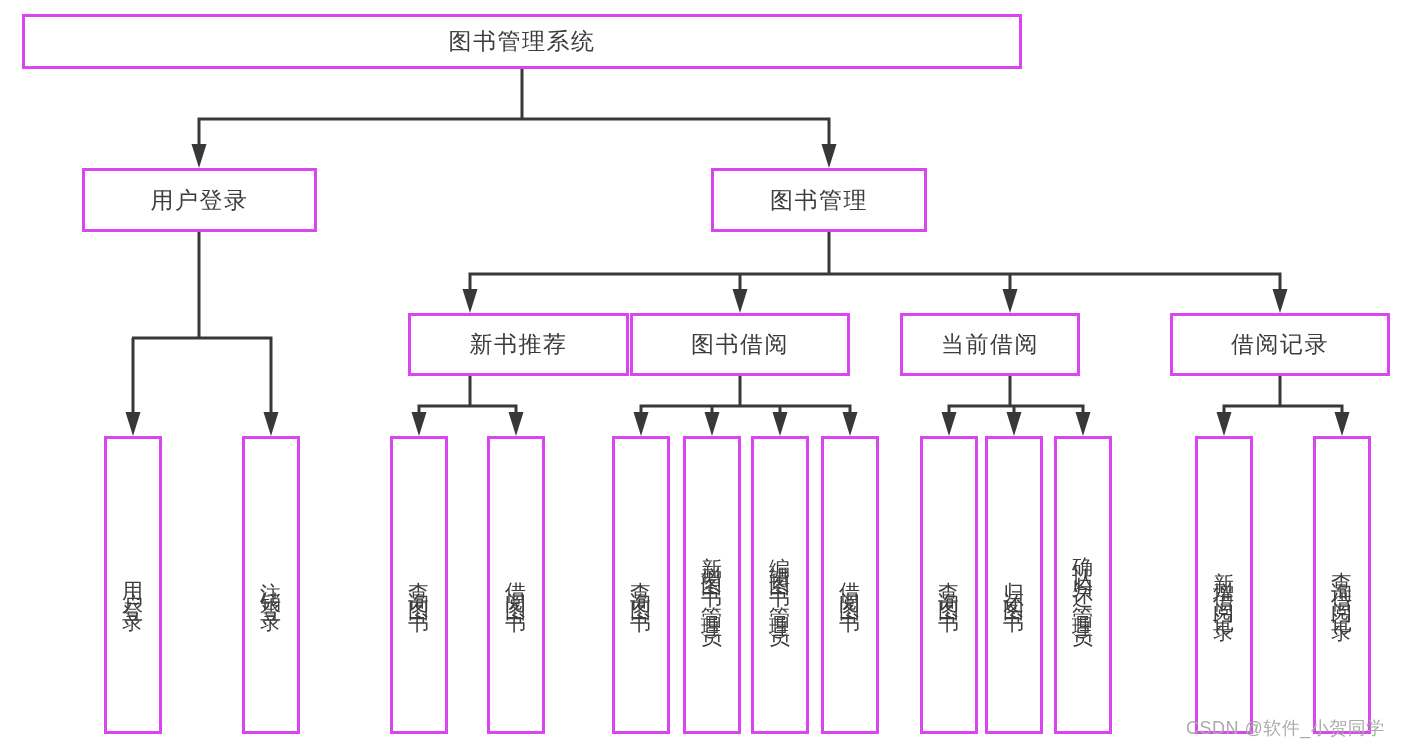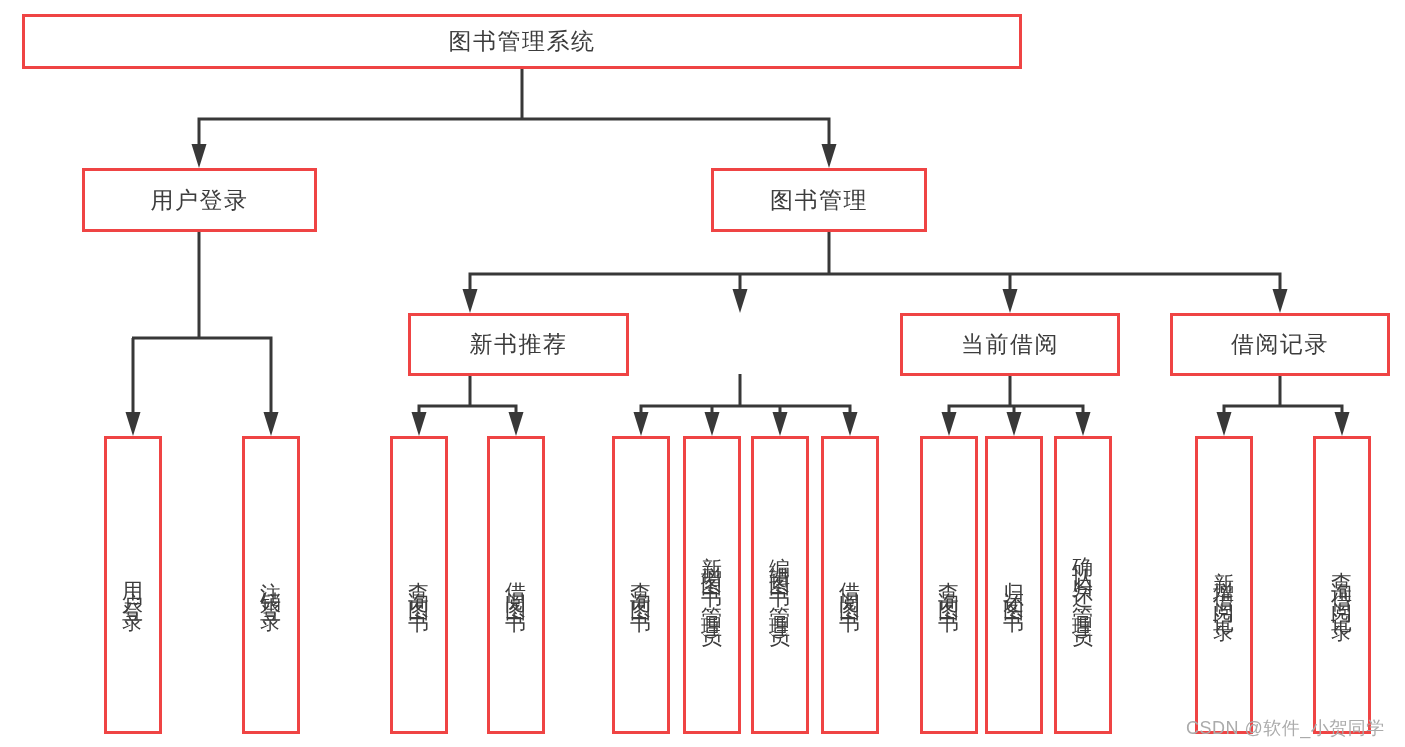--- a/index.html
+++ b/index.html
@@ -3,21 +3,21 @@
 <meta charset="utf-8">
 <title>图书管理系统</title>
 <style>
   html,body{margin:0;padding:0;background:#ffffff;}
   .canvas{
     position:relative;width:1405px;height:747px;background:#ffffff;
     font-family:"Liberation Sans","DejaVu Sans",sans-serif;overflow:hidden;
   }
   svg.connectors{position:absolute;left:0;top:0;width:1405px;height:747px;z-index:1;}
   .box{
-    position:absolute;background:#ffffff;border:3px solid #ef4444;box-sizing:border-box;
+    position:absolute;background:#ffffff;border:3px solid #d946ef;box-sizing:border-box;
     display:flex;align-items:center;justify-content:center;z-index:2;color:#3c3c3c;
   }
   .hbox{font-size:23px;letter-spacing:1.5px;white-space:nowrap;}
   .vbox .label{
     writing-mode:vertical-rl;text-orientation:mixed;
     font-size:21px;line-height:1;letter-spacing:10px;white-space:nowrap;
   }
   .watermark{
     position:absolute;left:1186px;top:716px;z-index:3;
     color:#ababab;font-size:18px;letter-spacing:0.5px;white-space:nowrap;
@@ -77,21 +77,24 @@
   <div class="box hbox" style="left:82px;top:168px;width:235px;height:64px;">
     <span class="label">用户登录</span>
   </div>
   <div class="box hbox" style="left:711px;top:168px;width:216px;height:64px;">
     <span class="label">图书管理</span>
   </div>
 
   <div class="box hbox" style="left:360px;top:313px;width:221px;height:63px;margin-left:48px;">
     <span class="label">新书推荐</span>
   </div>
-  <div class="box hbox" style="left:900px;top:313px;width:220px;height:63px;">
+  <div class="box hbox" style="left:630px;top:313px;width:220px;height:63px;">
+    <span class="label">图书借阅</span>
+  </div>
+  <div class="box hbox" style="left:900px;top:313px;width:180px;height:63px;">
     <span class="label">当前借阅</span>
   </div>
   <div class="box hbox" style="left:1170px;top:313px;width:220px;height:63px;">
     <span class="label">借阅记录</span>
   </div>
 
   <div class="box vbox" style="left:104px;top:436px;width:58px;height:298px;">
     <span class="label">用户登录</span>
   </div>
   <div class="box vbox" style="left:242px;top:436px;width:58px;height:298px;">

